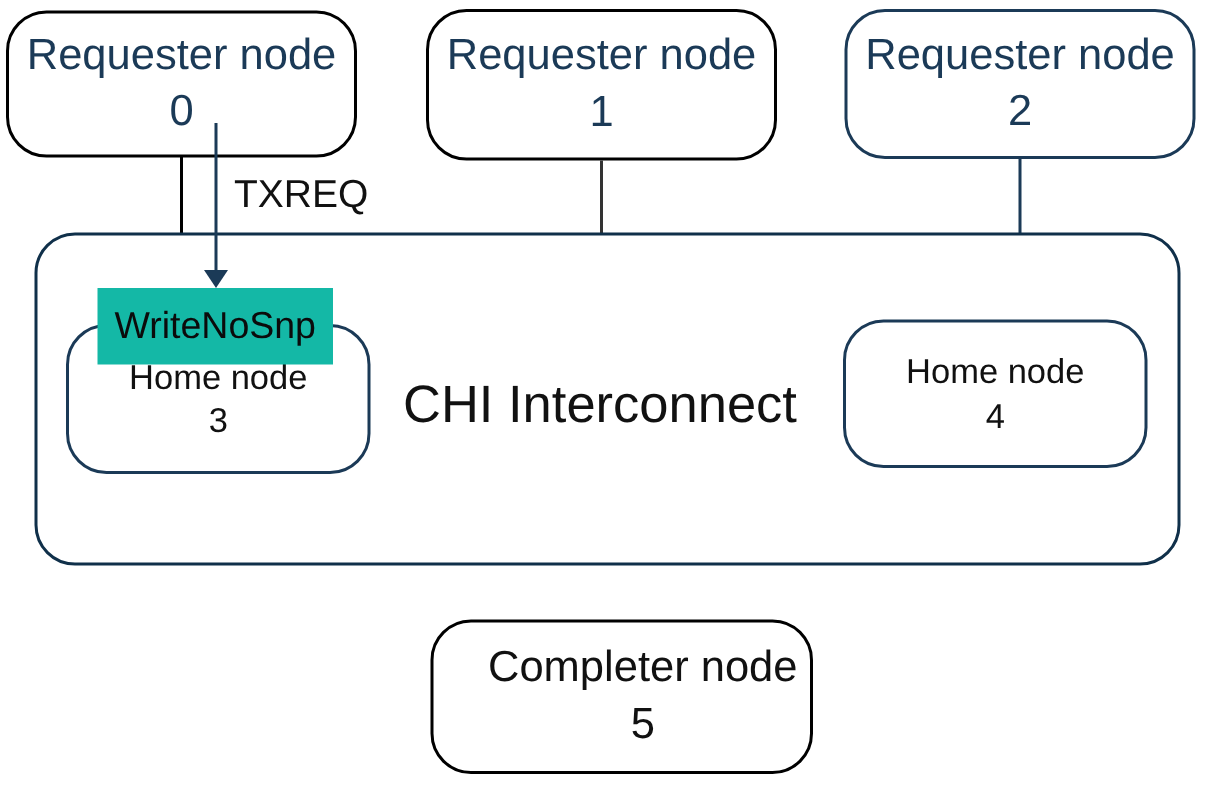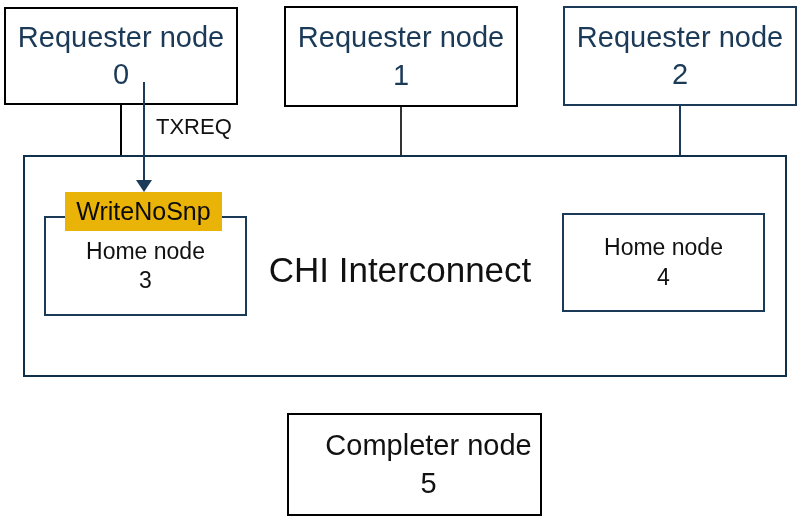--- a/index.html
+++ b/index.html
@@ -18,20 +18,21 @@
   .box {
     position: absolute;
     display: flex;
     flex-direction: column;
     align-items: center;
     justify-content: center;
     text-align: center;
     background: #ffffff;
     line-height: 1.28;
     box-sizing: border-box;
+    border-radius: 27px;
   }
   .node-label { white-space: nowrap; }
   .requester {
     border: 2px solid #000000;
     color: #1b3a57;
     font-size: 29px;
   }
   .requester.navy-border { border-color: #1b3a57; }
   .interconnect {
     border: 2px solid #10304a;
@@ -56,36 +57,36 @@
     text-align: center;
     color: #111111;
     font-size: 35px;
     white-space: nowrap;
   }
   .msg-overlay {
     position: absolute;
     left: 65px;
     top: 192px;
     width: 157px;
-    height: 39px;
-    background: #eab308;
+    height: 51px;
+    background: #14b8a6;
     color: #0b0b0b;
     font-size: 25px;
     display: flex;
     align-items: center;
     justify-content: center;
     z-index: 2;
     white-space: nowrap;
   }
   .channel-label {
     position: absolute;
     left: 156px;
     top: 114px;
     color: #111111;
-    font-size: 22px;
+    font-size: 26px;
     white-space: nowrap;
   }
   .vline {
     position: absolute;
     width: 2px;
   }
   .line-r0 { left: 120px; top: 104px; height: 52px; background: #000000; }
   .line-r1 { left: 400px; top: 107px; height: 49px; background: #333333; }
   .line-r2 { left: 679px; top: 105px; height: 51px; background: #1b3a57; }
   .arrow-shaft {

